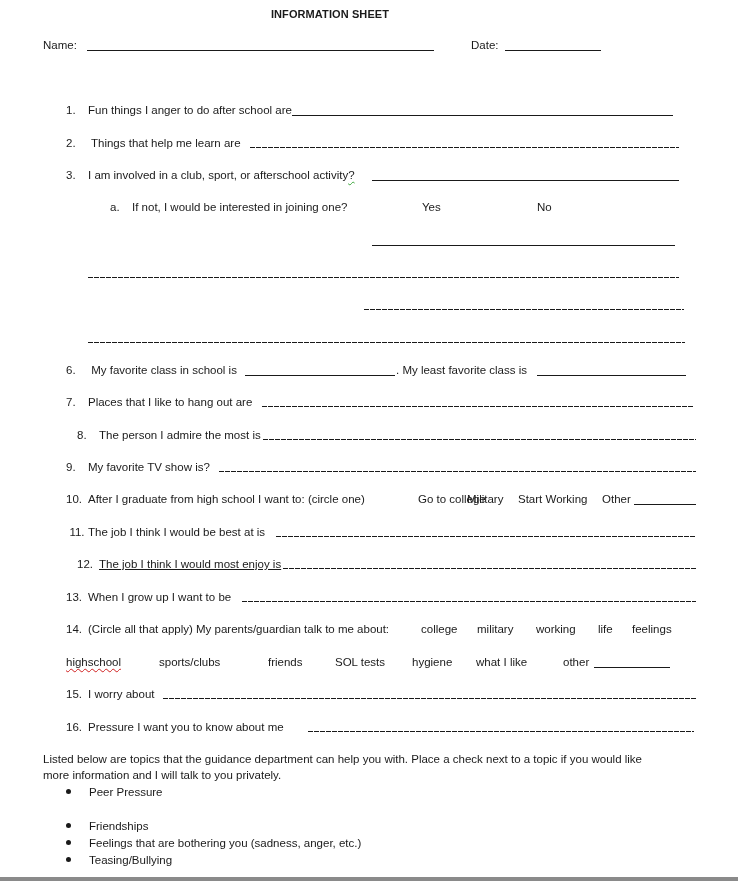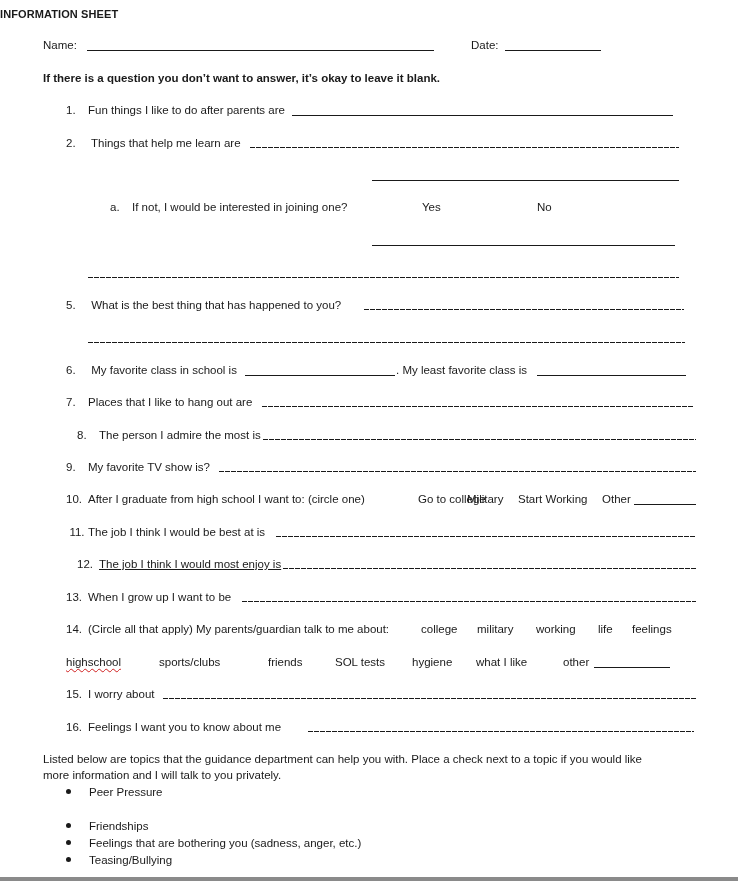--- a/index.html
+++ b/index.html
@@ -26,20 +26,21 @@
     .bottom-rule {
       position: absolute;
       left: 0; top: 877px;
       width: 738px;
       height: 4px;
       background: #8a8a8a;
     }
     .abs { position: absolute; white-space: nowrap; }
     .title {
       left: 0; width: 660px; top: 8px;
+      text-align: center;
       font-weight: bold;
       font-size: 11px;
       letter-spacing: 0.1px;
     }
     .instr { font-weight: bold; font-size: 11.5px; }
     .blank {
       display: inline-block;
       border-bottom: 1px solid #1a1a1a;
       height: 11px;
       vertical-align: baseline;
@@ -87,46 +88,45 @@
   <div class="abs" style="left:43px; top:39px;">
     <span>Name:</span>
   </div>
   <span class="abs blank" style="left:87px; top:39px; width:347px;"></span>
 
   <div class="abs" style="left:471px; top:39px;">
     <span>Date:</span>
   </div>
   <span class="abs blank" style="left:505px; top:39px; width:96px;"></span>
 
-  <div class="abs instr" style="left:43px; top:72px;">If there is a question you don’t want to answer, it’s okay to leave it blank.</div>
 
   <div class="abs" style="left:66px; top:104px;">
-    <span class="num">1.</span><span>Fun things I like to do after parents are</span>
+    <span class="num">1.</span><span>Fun things I anger to do after school are</span>
   </div>
   <span class="abs blank" style="left:292px; top:104px; width:381px;"></span>
 
   <div class="abs" style="left:66px; top:137px;">
     <span class="num">2.</span><span> Things that help me learn are</span>
   </div>
   <span class="abs dashed-blank" style="left:250px; top:137px; width:429px;"></span>
 
+  <div class="abs" style="left:66px; top:169px;">
+    <span class="num">3.</span><span>I am involved in a club, sport, or afterschool activity</span><span class="squiggle-green">?</span>
+  </div>
   <span class="abs blank" style="left:372px; top:169px; width:307px;"></span>
 
   <div class="abs" style="left:110px; top:201px;">
     <span class="num">a.</span><span>If not, I would be interested in joining one?</span>
   </div>
   <span class="abs choice" style="left:422px; top:201px;">Yes</span>
   <span class="abs choice" style="left:537px; top:201px;">No</span>
 
   <span class="abs blank" style="left:372px; top:234px; width:303px;"></span>
   <span class="abs dashed-blank" style="left:88px; top:267px; width:591px;"></span>
 
-  <div class="abs" style="left:66px; top:299px;">
-    <span class="num">5.</span><span> What is the best thing that has happened to you?</span>
-  </div>
   <span class="abs dashed-blank" style="left:364px; top:299px; width:320px;"></span>
   <span class="abs dashed-blank" style="left:88px; top:332px; width:597px;"></span>
 
   <div class="abs" style="left:66px; top:364px;">
     <span class="num">6.</span><span> My favorite class in school is</span>
   </div>
   <span class="abs blank" style="left:245px; top:364px; width:150px;"></span>
   <div class="abs" style="left:396px; top:364px;">.  My least favorite class is</div>
   <span class="abs blank" style="left:537px; top:364px; width:149px;"></span>
 
@@ -186,21 +186,21 @@
   <span class="abs choice" style="left:476px; top:656px;">what I like</span>
   <span class="abs choice" style="left:563px; top:656px;">other</span>
   <span class="abs blank" style="left:594px; top:656px; width:76px;"></span>
 
   <div class="abs" style="left:66px; top:688px;">
     <span class="num-wide">15.</span><span>I worry about</span>
   </div>
   <span class="abs dashed-blank" style="left:163px; top:688px; width:533px;"></span>
 
   <div class="abs" style="left:66px; top:721px;">
-    <span class="num-wide">16.</span><span>Feelings I want  you to know about me</span>
+    <span class="num-wide">16.</span><span>Pressure I want  you to know about me</span>
   </div>
   <span class="abs dashed-blank" style="left:308px; top:721px; width:386px;"></span>
 
   <div class="abs" style="left:43px; top:769px;">more information and I will talk to you privately.</div>
   <div class="abs" style="left:43px; top:753px;">Listed below are topics that the guidance department can help you with.  Place a check next to a topic if you would like</div>
 
   <div class="abs" style="left:66px; top:786px;">
     <span class="bullet"></span><span>Peer Pressure</span>
   </div>
   <div class="abs" style="left:66px; top:820px;">

